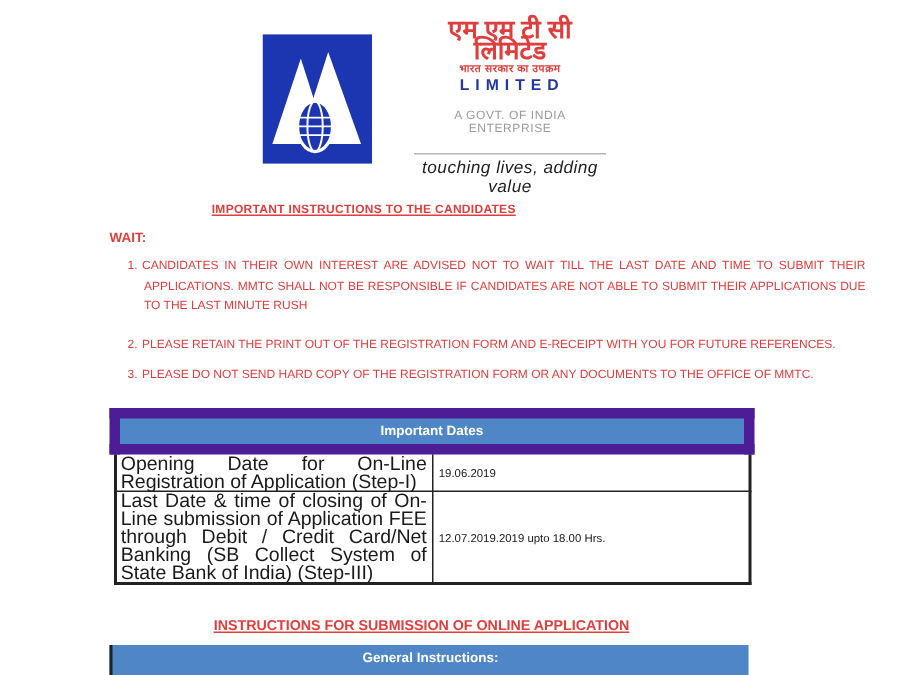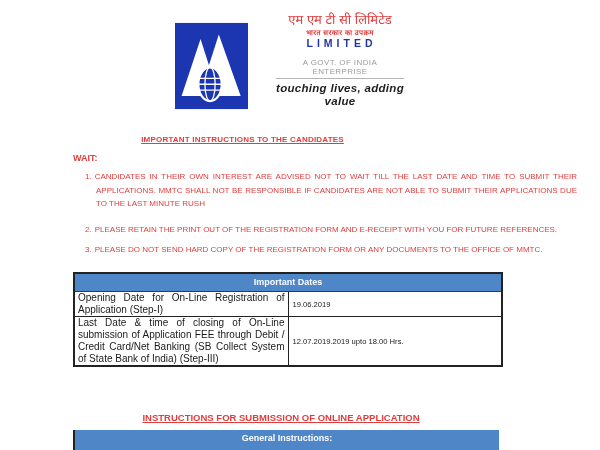--- a/index.html
+++ b/index.html
@@ -10,27 +10,27 @@
     overflow: hidden;
     position: relative;
   }
   .page { position: absolute; inset: 0; background: #fff; }
 
   
   .logo-square { position: absolute; left: 175px; top: 22px; width: 73px; height: 88px; }
   .logo-square svg { display: block; width: 100%; height: 100%; }
 
   .logo-text { position: absolute; left: 276px; top: 13px; width: 128px; text-align: center; }
-  .hindi1 { font-size: 13px; line-height: 14px; font-weight: normal; color: #e03d3d; }
+  .hindi1 { font-size: 17px; line-height: 14px; font-weight: bold; color: #e03d3d; }
   .hindi2 { font-size: 7px; line-height: 9px; font-weight: bold; color: #e03d3d; letter-spacing: 0.4px; margin-top: 1px; }
   .mmtc   { font-size: 27px; line-height: 27px; font-weight: bold; color: #2336a8; letter-spacing: 1px; margin-top: 1px; }
   .limited{ font-size: 10.5px; line-height: 12px; font-weight: bold; color: #2336a8; letter-spacing: 4px; margin-left: 3px; }
   .enterprise { margin-top: 9px; font-size: 8px; line-height: 9px; color: #9b9b9b; letter-spacing: 0.4px;
-                border-bottom: 1.5px solid #b5b5b5; padding-bottom: 2px; }
-  .tagline { margin-top: 3px; font-size: 11.5px; line-height: 13px; font-weight: bold; font-style: italic;
+                border-bottom: 1.5px solid #b5b5b5; padding-bottom: 12px; }
+  .tagline { margin-top: 3px; font-size: 11.5px; line-height: 13px; font-weight: normal; font-style: italic;
              color: #1f1f1f; letter-spacing: 0.3px; }
 
   
   .heading1 { position: absolute; top: 135px; left: 0; width: 485px; text-align: center;
               color: #e03d3d; font-size: 8px; font-weight: bold; text-decoration: underline; letter-spacing: 0.2px; }
   .note-label { position: absolute; top: 153px; left: 73px; color: #e03d3d; font-size: 9px; font-weight: bold; }
   .heading2 { position: absolute; top: 412px; left: 0; width: 562px; text-align: center;
               color: #e03d3d; font-size: 9.5px; font-weight: bold; text-decoration: underline; }
 
   
@@ -38,23 +38,23 @@
            color: #e03d3d; font-size: 8px; line-height: 13.5px; }
   .note-item { padding-left: 11px; text-indent: -11px; text-align: justify; }
   .note-item:nth-child(1) { margin-bottom: 12px; }
   .note-item:nth-child(2) { margin-bottom: 7px; }
   .note-item .num { margin-right: 3px; }
 
   
   .dates-table { position: absolute; left: 73px; top: 272px; width: 430px;
                  border-collapse: collapse; border: 2px solid #222222; table-layout: fixed; }
   .dates-table th { background: #4f86c7; color: #ffffff; font-size: 9px; font-weight: bold;
-                    padding: 3px 0 4px 0; border: 1px solid #4c1d95; text-align: center; }
+                    padding: 3px 0 4px 0; border: 7px solid #4c1d95; text-align: center; }
   .dates-table td { border: 1px solid #222222; vertical-align: middle; color: #1a1a1a; }
-  .dates-table td.lbl { width: 289px; font-size: 10px; line-height: 12px; padding: 0 3px; text-align: justify; }
+  .dates-table td.lbl { width: 289px; font-size: 13px; line-height: 12px; padding: 0 3px; text-align: justify; }
   .dates-table td.val { font-size: 7.6px; line-height: 11px; padding: 3px 2px 3px 4px; white-space: nowrap; }
 
   
   .general-bar { position: absolute; left: 73px; top: 430px; width: 424px; height: 28px;
                  background: #4f86c7; border-left: 2px solid #222222;
                  color: #ffffff; font-size: 9px; font-weight: bold; line-height: 16px; text-align: center; }
 </style>
 </head>
 <body>
 

